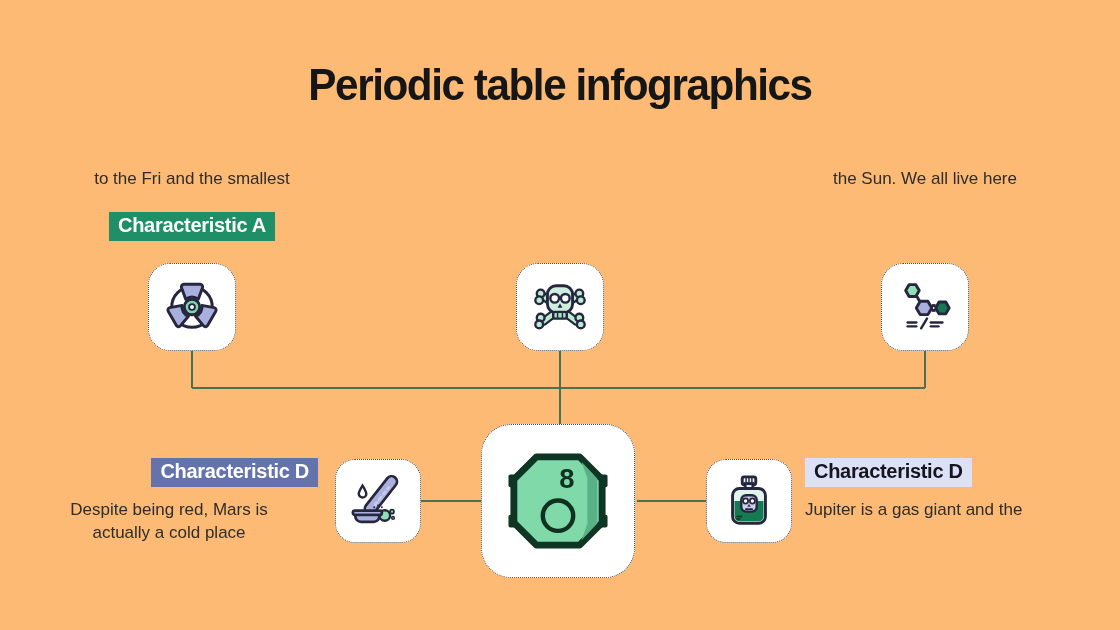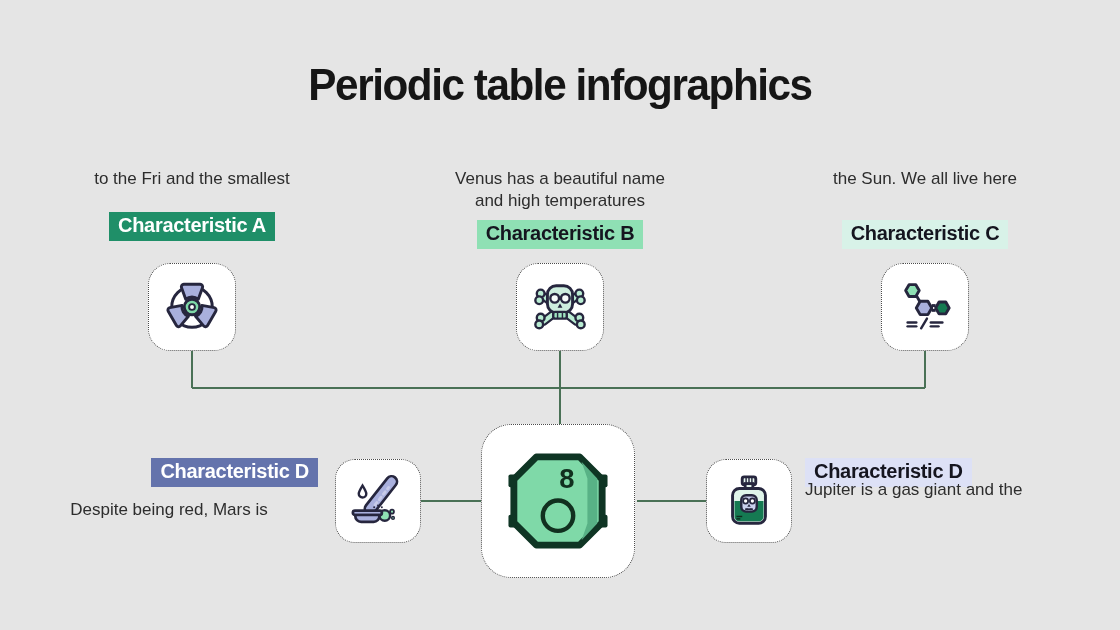--- a/index.html
+++ b/index.html
@@ -1,17 +1,17 @@
 <!DOCTYPE html>
 <html><head>
 <meta charset="utf-8">
 <style>
   html,body{margin:0;padding:0;background:#ffffff;}
   body{font-family:"Liberation Sans", sans-serif;}
-  .canvas{position:relative;width:1120px;height:630px;background:#e5e5e5;overflow:hidden;}
+  .canvas{position:relative;width:1120px;height:630px;background:#fdba74;overflow:hidden;}
 
   .title{position:absolute;left:0;right:0;top:60px;text-align:center;
          font-size:44px;font-weight:bold;color:#161616;letter-spacing:-1.5px;
          transform:scaleX(.96);transform-origin:center;}
 
   .desc{position:absolute;font-size:17px;line-height:22px;color:#2d2d2d;}
   .desc.center{text-align:center;}
   .desc.right{text-align:center;}
   .desc.left{text-align:left;}
 
@@ -54,27 +54,20 @@
       <g fill="#a9b0dd" stroke="#26263e" stroke-width="3" stroke-linejoin="round">
         <path d="M21.5,6.5 h17 a2.5,2.5 0 0 1 2.4,3.3 l-4.4,12.2 a10,10 0 0 0 -13,0 L19.1,9.8 a2.5,2.5 0 0 1 2.4,-3.3 z"></path>
         <path d="M21.5,6.5 h17 a2.5,2.5 0 0 1 2.4,3.3 l-4.4,12.2 a10,10 0 0 0 -13,0 L19.1,9.8 a2.5,2.5 0 0 1 2.4,-3.3 z" transform="rotate(120 30 30)"></path>
         <path d="M21.5,6.5 h17 a2.5,2.5 0 0 1 2.4,3.3 l-4.4,12.2 a10,10 0 0 0 -13,0 L19.1,9.8 a2.5,2.5 0 0 1 2.4,-3.3 z" transform="rotate(240 30 30)"></path>
       </g>
       <circle cx="30" cy="30" r="8" fill="#7fd9a8" stroke="#26263e" stroke-width="3"></circle>
       <circle cx="30" cy="30" r="3" fill="#ffffff" stroke="#26263e" stroke-width="2"></circle>
     </svg>
   </div>
 
-  <div class="desc center" style="left:400px;top:168px;width:320px;">
-    <div>Venus has a beautiful name</div>
-    <div>and high temperatures</div>
-  </div>
-  <div class="chip-row center" style="left:400px;top:220px;width:320px;">
-    <span class="chip" style="background-color: rgb(143, 224, 180); color: rgb(21, 21, 31);">Characteristic B</span>
-  </div>
   <div class="icon-box" style="left:516px;top:263px;">
     <svg width="58" height="58" viewBox="0 0 60 60">
       <g stroke-linecap="round">
         <line x1="13" y1="19" x2="47" y2="45" stroke="#26263e" stroke-width="9"></line>
         <line x1="47" y1="19" x2="13" y2="45" stroke="#26263e" stroke-width="9"></line>
         <line x1="13" y1="19" x2="47" y2="45" stroke="#b9ecd2" stroke-width="4.5"></line>
         <line x1="47" y1="19" x2="13" y2="45" stroke="#b9ecd2" stroke-width="4.5"></line>
       </g>
       <g fill="#b9ecd2" stroke="#26263e" stroke-width="2.5">
         <circle cx="10" cy="16" r="4"></circle>
@@ -91,23 +84,20 @@
       <circle cx="35.5" cy="21" r="4.5" fill="#f7fcfa" stroke="#26263e" stroke-width="2.5"></circle>
       <path d="M30,26.5 l2.5,4.2 h-5 z" fill="#26263e"></path>
       <rect x="23" y="35" width="14" height="7" rx="2" fill="#9fe4c1" stroke="#26263e" stroke-width="2.5"></rect>
       <line x1="27.5" y1="35" x2="27.5" y2="42" stroke="#26263e" stroke-width="1.5"></line>
       <line x1="32.5" y1="35" x2="32.5" y2="42" stroke="#26263e" stroke-width="1.5"></line>
     </svg>
   </div>
 
   <div class="desc center" style="left:765px;top:168px;width:320px;">
     <div>the Sun. We all live here</div>
-  </div>
-  <div class="chip-row center" style="left:765px;top:220px;width:320px;">
-    <span class="chip" style="background-color: rgb(216, 242, 232); color: rgb(21, 21, 31);">Characteristic C</span>
   </div>
   <div class="icon-box" style="left:881px;top:263px;">
     <svg width="58" height="58" viewBox="0 0 60 60">
       <line x1="21" y1="18" x2="25" y2="25" stroke="#26263e" stroke-width="3"></line>
       <line x1="37" y1="28.5" x2="41" y2="28.5" stroke="#26263e" stroke-width="3"></line>
       <line x1="37" y1="33.5" x2="41" y2="33.5" stroke="#26263e" stroke-width="3"></line>
       <polygon points="13.5,6.9 20.5,6.9 24,13 20.5,19.1 13.5,19.1 10,13" fill="#8fe0b4" stroke="#26263e" stroke-width="3" stroke-linejoin="round"></polygon>
       <polygon points="25,24.1 33,24.1 37,31 33,37.9 25,37.9 21,31" fill="#a9b0dd" stroke="#26263e" stroke-width="3" stroke-linejoin="round"></polygon>
       <polygon points="44.5,24.9 51.5,24.9 55,31 51.5,37.1 44.5,37.1 41,31" fill="#157a52" stroke="#26263e" stroke-width="3" stroke-linejoin="round"></polygon>
       <g stroke="#26263e" stroke-width="2.5" stroke-linecap="round">
@@ -130,20 +120,21 @@
       <line x1="421" y1="501" x2="481" y2="501"></line>
       <line x1="637" y1="501" x2="706" y2="501"></line>
     </g>
   </svg>
 
   <div class="chip-row right" style="left:20px;top:458px;width:298px;">
     <span class="chip" style="background-color: rgb(100, 115, 172); color: rgb(255, 255, 255);">Characteristic D</span>
   </div>
   <div class="desc right" style="left:20px;top:498px;width:298px;line-height:23px;">
     <div>Despite being red, Mars is</div>
+    <div>actually a cold place</div>
   </div>
   <div class="icon-box small" style="left:335px;top:459px;">
     <svg width="58" height="58" viewBox="0 0 60 60">
       <line x1="22" y1="38" x2="44" y2="10" stroke="#26263e" stroke-width="14" stroke-linecap="round"></line>
       <line x1="22" y1="38" x2="44" y2="10" stroke="#a9b0dd" stroke-width="8.5" stroke-linecap="round"></line>
       <line x1="27" y1="34" x2="41" y2="16" stroke="#c7cbe9" stroke-width="3" stroke-linecap="round" stroke-dasharray="3 4"></line>
       <path d="M14,14 c-2.6,4.2 -3.9,6.2 -3.9,8.4 a3.9,3.9 0 0 0 7.8,0 c0,-2.2 -1.3,-4.2 -3.9,-8.4 z" fill="#ffffff" stroke="#26263e" stroke-width="2.5"></path>
       <g fill="#26263e">
         <circle cx="26" cy="36.5" r="1"></circle>
           <circle cx="30" cy="34.5" r="1"></circle>
@@ -188,17 +179,17 @@
       <line x1="26" y1="38.5" x2="34" y2="38.5" stroke="#26263e" stroke-width="1.8"></line>
       <line x1="28" y1="37.5" x2="28" y2="39.5" stroke="#26263e" stroke-width="1.2"></line>
       <line x1="32" y1="37.5" x2="32" y2="39.5" stroke="#26263e" stroke-width="1.2"></line>
       <line x1="17" y1="46" x2="23" y2="46" stroke="#0c2c1d" stroke-width="1.5"></line>
       <line x1="17" y1="48.5" x2="21" y2="48.5" stroke="#0c2c1d" stroke-width="1.5"></line>
     </svg>
   </div>
   <div class="chip-row left" style="left:805px;top:458px;width:300px;">
     <span class="chip" style="background-color: rgb(221, 225, 246); color: rgb(21, 21, 31);">Characteristic D</span>
   </div>
-  <div class="desc left" style="left:805px;top:478px;width:300px;line-height:23px;">
+  <div class="desc left" style="left:805px;top:498px;width:300px;line-height:23px;">
     <div>Jupiter is a gas giant and the</div>
   </div>
 
 </div>
 
 </body></html>

